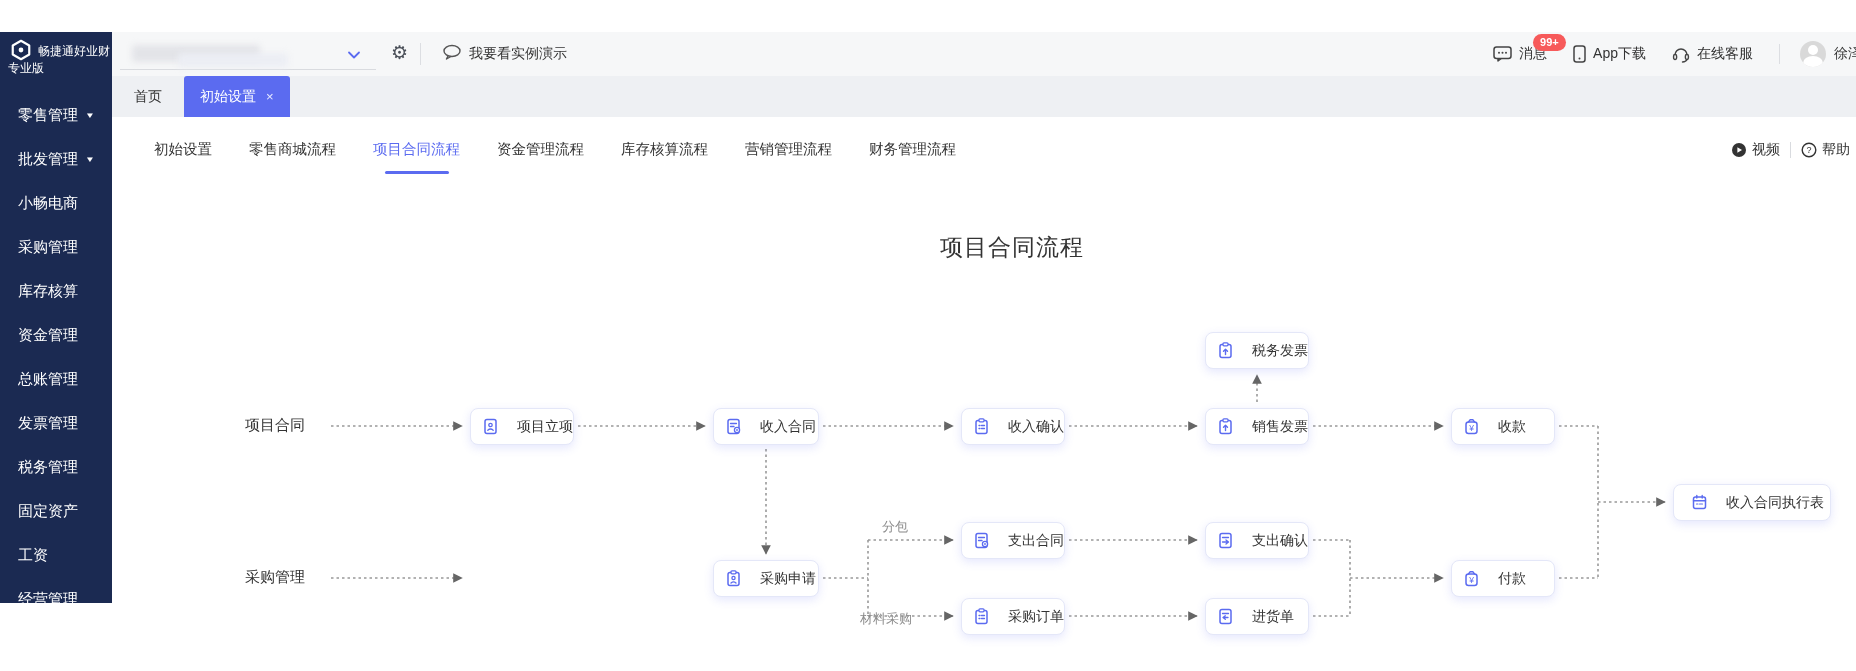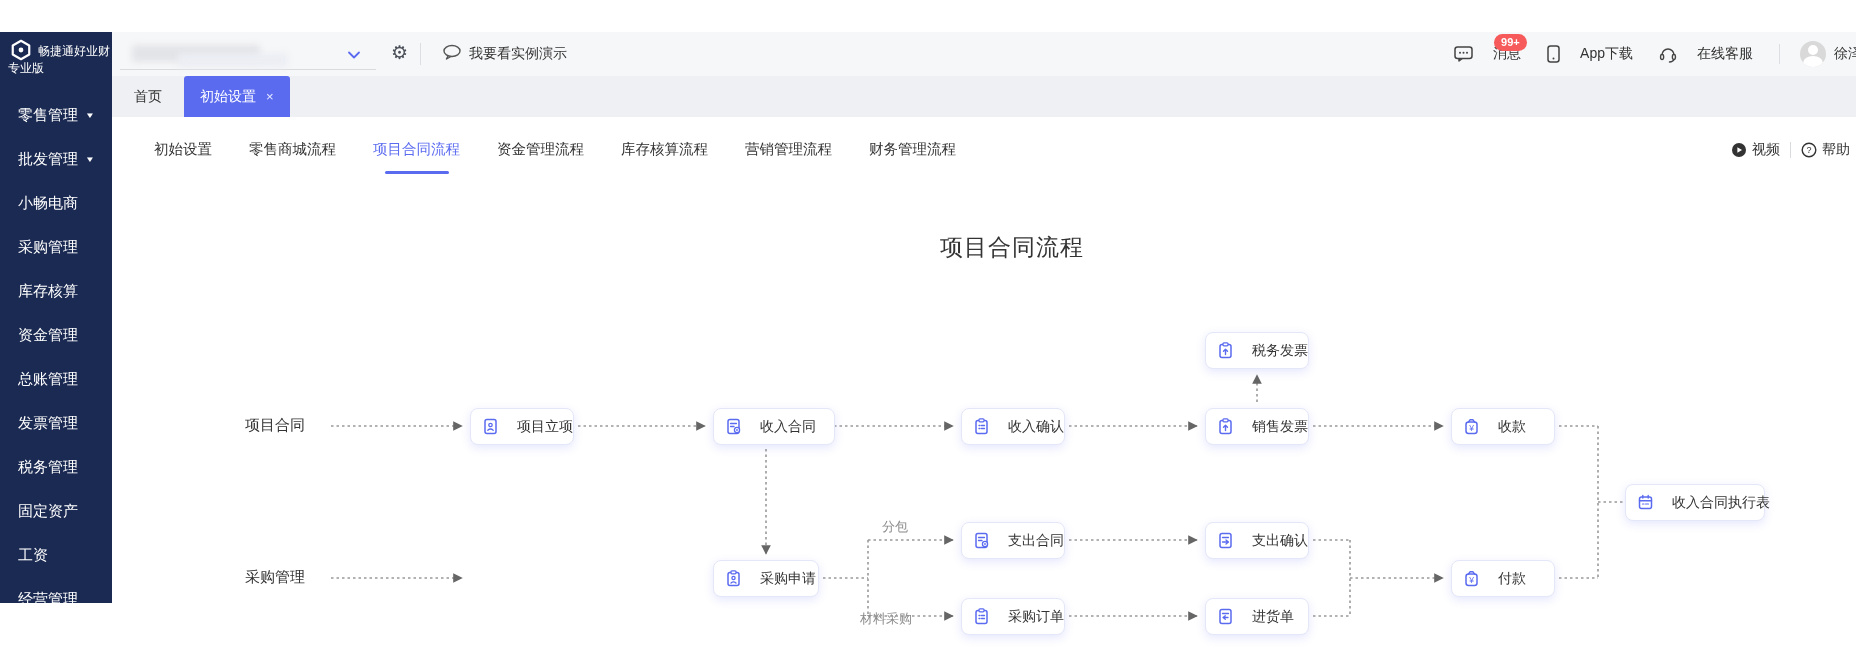--- a/index.html
+++ b/index.html
@@ -22,21 +22,21 @@
   #acct-select { position:absolute; left:8px; top:7px; width:256px; height:31px; border-bottom:1px solid #d9dbdf; cursor:pointer; }
   .blurblob { position:absolute; left:12px; top:6px; width:128px; height:17px; background:#e3e4e8; border-radius:3px; filter:blur(3px); }
   .blurblob2 { position:absolute; left:58px; top:14px; width:110px; height:14px; background:#eceef4; border-radius:3px; filter:blur(3px); }
   #acct-select .chev { position:absolute; right:14px; top:8px; }
   #tb-gear { position:absolute; left:279px; top:11px; font-size:19px; color:#4a4f58; cursor:pointer; line-height:1; }
   .vdiv { position:absolute; width:1px; background:#dcdee2; }
   #tb-div { left:308px; top:11px; height:22px; }
   #demo-item { position:absolute; left:330px; top:12px; display:flex; align-items:center; gap:7px; cursor:pointer; }
   #demo-item .lbl { font-size:14px; color:#333; }
   #tb-right { position:absolute; right:0; top:0; height:44px; display:flex; align-items:center; }
-  .tr-item { display:flex; align-items:center; gap:20px; font-size:14px; color:#333; cursor:pointer; position:relative; margin-right:26px; white-space:nowrap; }
+  .tr-item { display:flex; align-items:center; gap:7px; font-size:14px; color:#333; cursor:pointer; position:relative; margin-right:26px; white-space:nowrap; }
   #msg-badge { position:absolute; top:-11px; left:40px; background:#f75a5a; color:#fff; font-size:11px; line-height:1; padding:3px 7px; border-radius:9px; font-weight:bold; }
   #tr-div { position:static; width:1px; height:20px; background:#dcdee2; margin-right:20px; }
   #avatar { width:26px; height:26px; border-radius:50%; background:#d9d9d9; position:relative; overflow:hidden; margin-right:8px; flex:none; }
   #avatar:before { content:""; position:absolute; left:8px; top:4px; width:10px; height:10px; border-radius:50%; background:#fff; }
   #avatar:after { content:""; position:absolute; left:3px; top:15px; width:20px; height:14px; border-radius:50%; background:#fff; }
   #user-name { font-size:14px; color:#333; width:22px; overflow:hidden; white-space:nowrap; }
 
   
   #tabrow { position:absolute; left:112px; top:76px; width:1744px; height:41px; background:#eef0f3; display:flex; align-items:stretch; }
   #tab-home { display:flex; align-items:center; padding:0 22px; font-size:14px; color:#333; cursor:pointer; }
@@ -262,21 +262,21 @@
           <span class="nlabel">税务发票</span>
         </div>
         <div class="flow-node" style="left: 358px; top: 226px; width: 104px;">
           <svg width="19" height="19" viewBox="0 0 19 19">
             <rect x="4" y="2.5" width="11" height="14" rx="2" fill="none" stroke="currentColor" stroke-linecap="round" stroke-linejoin="round" stroke-width="1.5"></rect>
             <circle cx="9.5" cy="8" r="1.7" fill="none" stroke="currentColor" stroke-linecap="round" stroke-linejoin="round" stroke-width="1.3"></circle>
             <path d="M6.8 13.2 Q9.5 10.8 12.2 13.2" fill="none" stroke="currentColor" stroke-linecap="round" stroke-linejoin="round" stroke-width="1.3"></path>
           </svg>
           <span class="nlabel">项目立项</span>
         </div>
-        <div class="flow-node" style="left: 601px; top: 226px; width: 122px;">
+        <div class="flow-node" style="left: 601px; top: 226px; width: 106px;">
           <svg width="19" height="19" viewBox="0 0 19 19">
             <rect x="4" y="2.5" width="11" height="14" rx="2" fill="none" stroke="currentColor" stroke-linecap="round" stroke-linejoin="round" stroke-width="1.5"></rect>
             <path d="M6.5 6.5 H12.5 M6.5 9.5 H10" fill="none" stroke="currentColor" stroke-linecap="round" stroke-linejoin="round" stroke-width="1.3"></path>
             <circle cx="13" cy="13" r="2.6" fill="#fff" stroke="currentColor" stroke-width="1.3"></circle>
             <circle cx="13" cy="13" r="0.9" fill="currentColor"></circle>
           </svg>
           <span class="nlabel">收入合同</span>
         </div>
         <div class="flow-node" style="left: 849px; top: 226px; width: 104px;">
           <svg width="19" height="19" viewBox="0 0 19 19">
@@ -295,21 +295,21 @@
           <span class="nlabel">销售发票</span>
         </div>
         <div class="flow-node" style="left: 1339px; top: 226px; width: 104px;">
           <svg width="19" height="19" viewBox="0 0 19 19">
             <rect x="4" y="5" width="11" height="11.5" rx="2.5" fill="none" stroke="currentColor" stroke-linecap="round" stroke-linejoin="round" stroke-width="1.5"></rect>
             <path d="M6.5 5 L8 2.8 H11 L12.5 5" fill="none" stroke="currentColor" stroke-linecap="round" stroke-linejoin="round" stroke-width="1.4"></path>
             <text x="9.5" y="13.8" text-anchor="middle" font-size="8.5" font-family="sans-serif" fill="currentColor" stroke="none">¥</text>
           </svg>
           <span class="nlabel">收款</span>
         </div>
-        <div class="flow-node" style="left: 1513px; top: 302px; width: 140px;">
+        <div class="flow-node" style="left: 1561px; top: 302px; width: 158px; justify-content: center;">
           <svg width="19" height="19" viewBox="0 0 19 19">
             <rect x="3.5" y="4" width="12" height="11.5" rx="2" fill="none" stroke="currentColor" stroke-linecap="round" stroke-linejoin="round" stroke-width="1.5"></rect>
             <path d="M3.5 7.8 H15.5 M6.8 2.5 V5 M12.2 2.5 V5" fill="none" stroke="currentColor" stroke-linecap="round" stroke-linejoin="round" stroke-width="1.4"></path>
             <path d="M6.5 11 H8 M9.5 11 H12.5" fill="none" stroke="currentColor" stroke-linecap="round" stroke-linejoin="round" stroke-width="1.2"></path>
           </svg>
           <span class="nlabel">收入合同执行表</span>
         </div>
         <div class="flow-node" style="left: 849px; top: 340px; width: 104px; justify-content: center;">
           <svg width="19" height="19" viewBox="0 0 19 19">
             <rect x="4" y="2.5" width="11" height="14" rx="2" fill="none" stroke="currentColor" stroke-linecap="round" stroke-linejoin="round" stroke-width="1.5"></rect>

